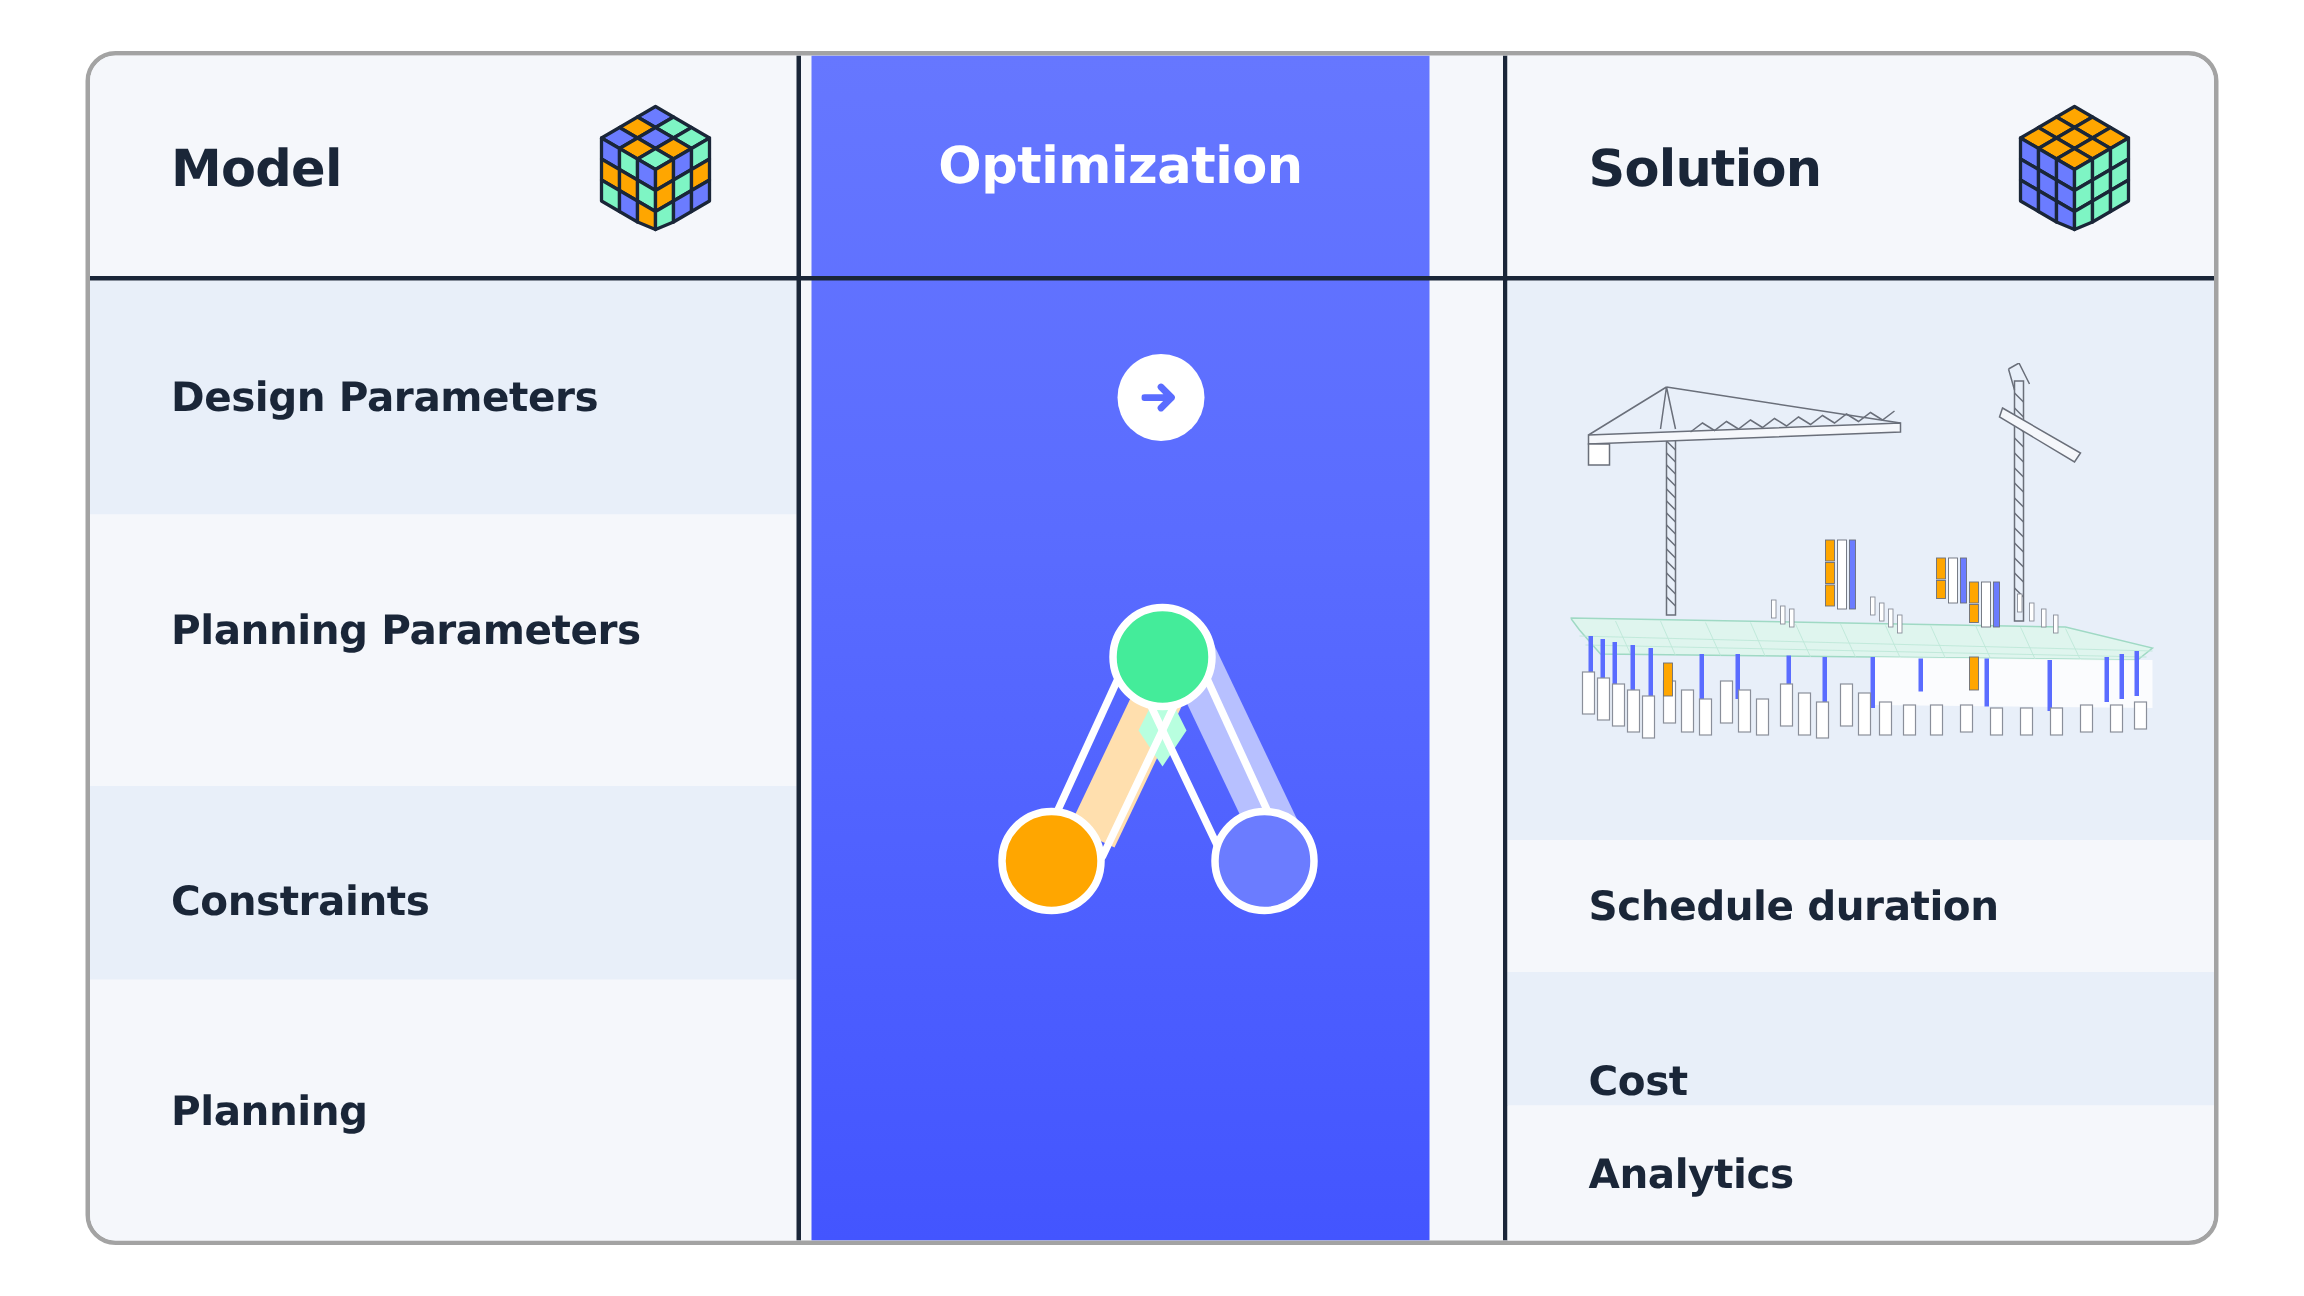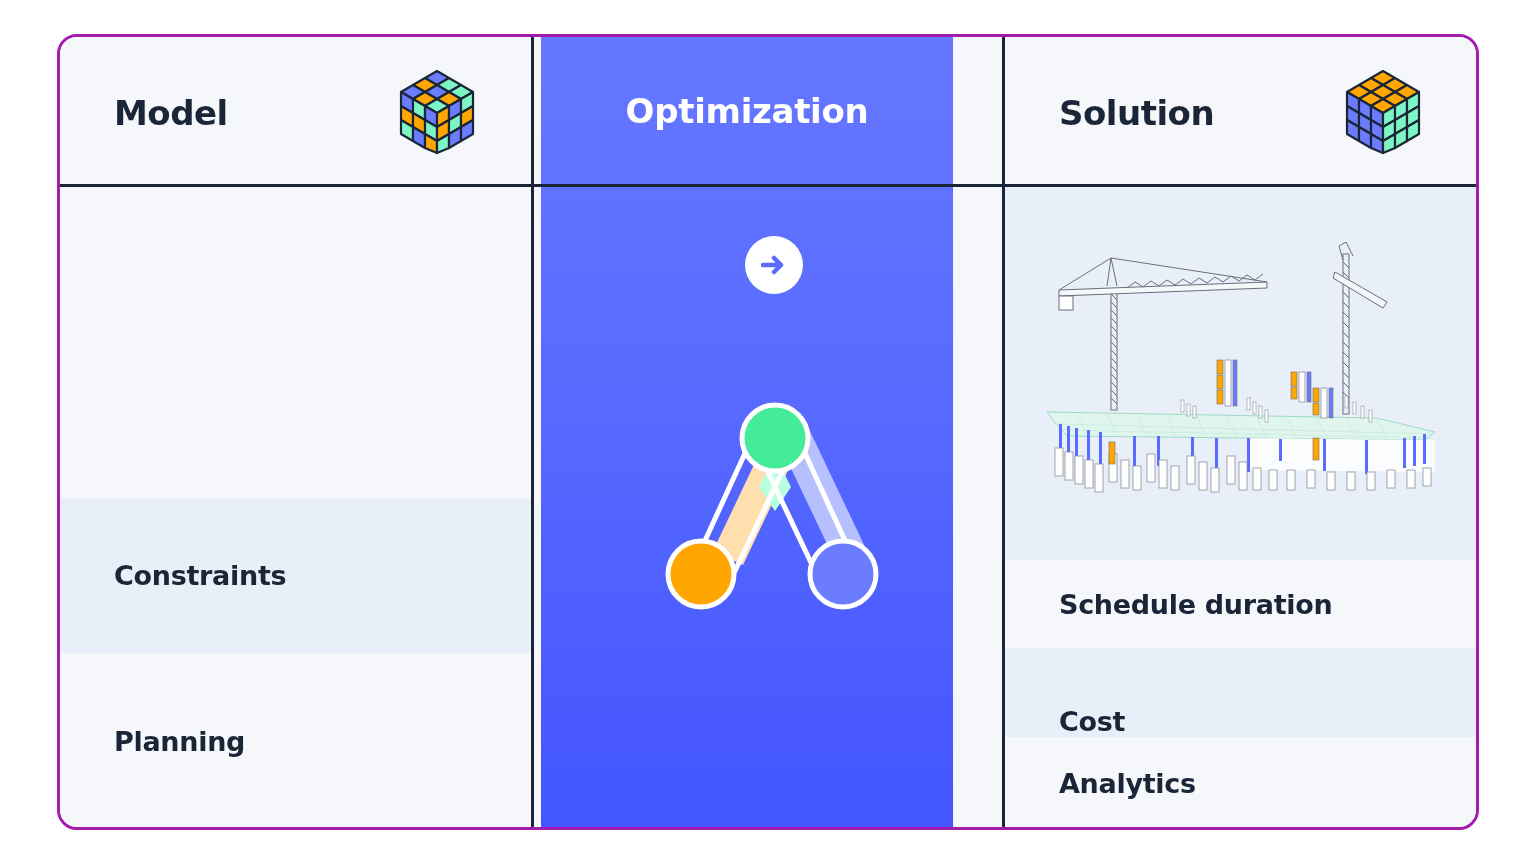--- a/index.html
+++ b/index.html
@@ -1,21 +1,21 @@
 <!DOCTYPE html>
 <html><head>
 <meta charset="utf-8">
 <style>
   * { box-sizing: border-box; margin: 0; padding: 0; }
   html, body { width: 1536px; height: 864px; background: #ffffff; overflow: hidden; }
   body { font-family: "DejaVu Sans", sans-serif; color: #1a2638; position: relative; }
 
   .card {
     position: absolute; left: 57px; top: 34px; width: 1422px; height: 796px;
-    border: 3px solid #a21caf; border-radius: 20px; overflow: hidden;
+    border: 3px solid #a3a3a3; border-radius: 20px; overflow: hidden;
     background: #f5f7fb;
   }
   .col { position: absolute; top: 0; bottom: 0; }
   .col-left { left: 0; width: 471px; }
   .col-mid { left: 481px; width: 412px; background: linear-gradient(180deg, #6677ff 0%, #5a6cff 40%, #4355ff 100%); padding-left: 45px; }
   .col-right { left: 945px; right: 0; }
   .vline { position: absolute; top: 0; bottom: 0; width: 3px; background: #1a2638; }
   .hline { position: absolute; left: 0; right: 0; height: 3px; background: #1a2638; top: 147px; }
 
   .header { position: absolute; left: 0; right: 0; top: 0; height: 147px; background: #f5f7fb; }
@@ -77,21 +77,27 @@
           <polygon points="64,32 76,25 76,39 64,46" fill="#7ef5c4"></polygon>
           <polygon points="40,60 52,53 52,67 40,74" fill="#ffa600"></polygon>
           <polygon points="52,53 64,46 64,60 52,67" fill="#7ef5c4"></polygon>
           <polygon points="64,46 76,39 76,53 64,60" fill="#ffa600"></polygon>
           <polygon points="40,74 52,67 52,81 40,86" fill="#7ef5c4"></polygon>
           <polygon points="52,67 64,60 64,74 52,81" fill="#6b7cff"></polygon>
           <polygon points="64,60 76,53 76,67 64,74" fill="#6b7cff"></polygon>
         </g>
       </svg>
     </div>
-    <div class="row band-a" style="top:461px;height:155px;align-items:center;">
+    <div class="row band-a" style="top:150px;height:156px;">
+      <span class="row-label">Design Parameters</span>
+    </div>
+    <div class="row band-b" style="top:306px;height:155px;">
+      <span class="row-label">Planning Parameters</span>
+    </div>
+    <div class="row band-a" style="top:487px;height:155px;align-items:center;">
       <span class="row-label">Constraints</span>
     </div>
     <div class="row band-b" style="top:616px;height:177px;">
       <span class="row-label">Planning</span>
     </div>
   </div>
 
   <div class="vline" style="left:471px;"></div>
 
   <div class="col col-mid">

